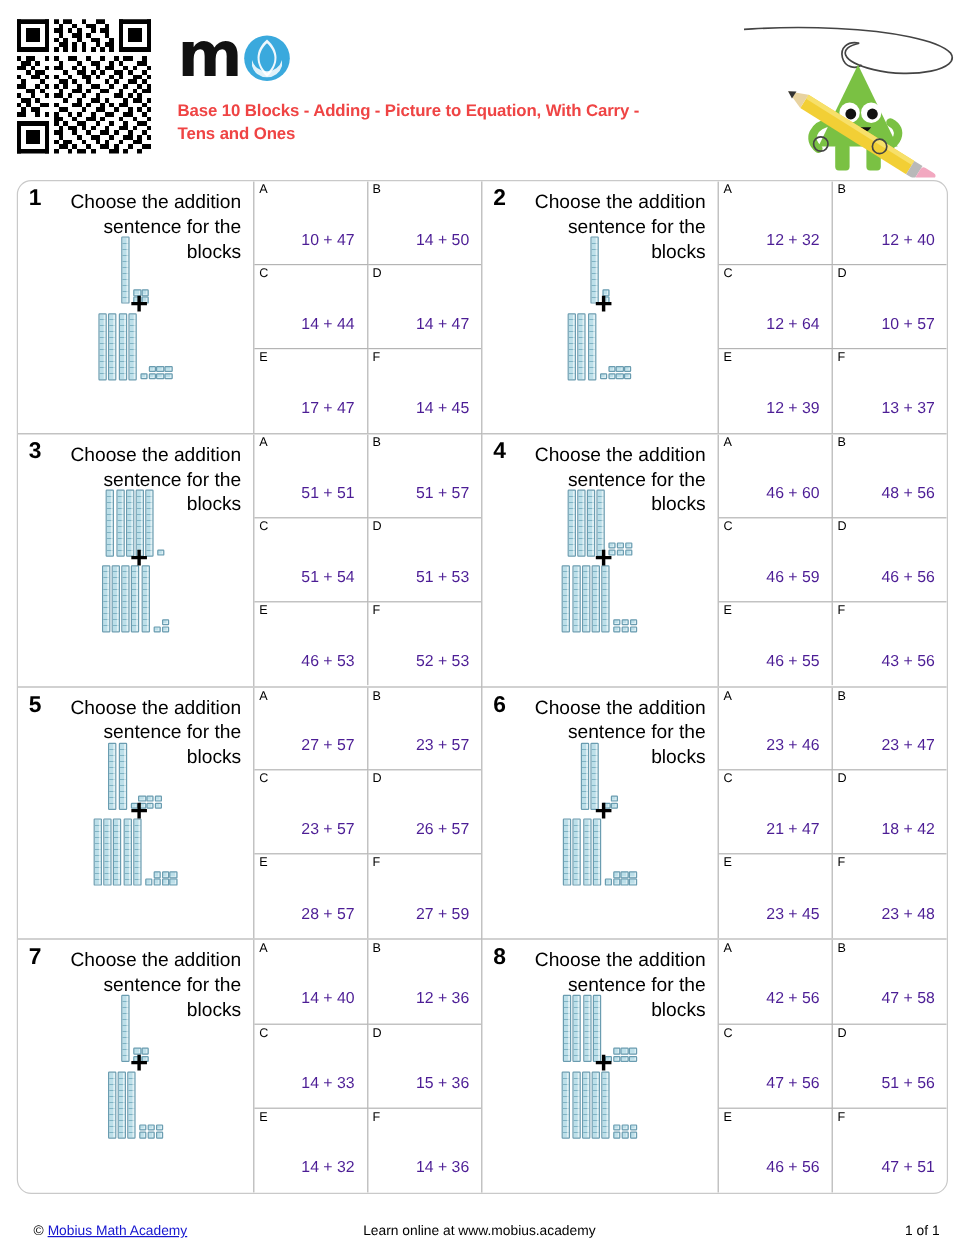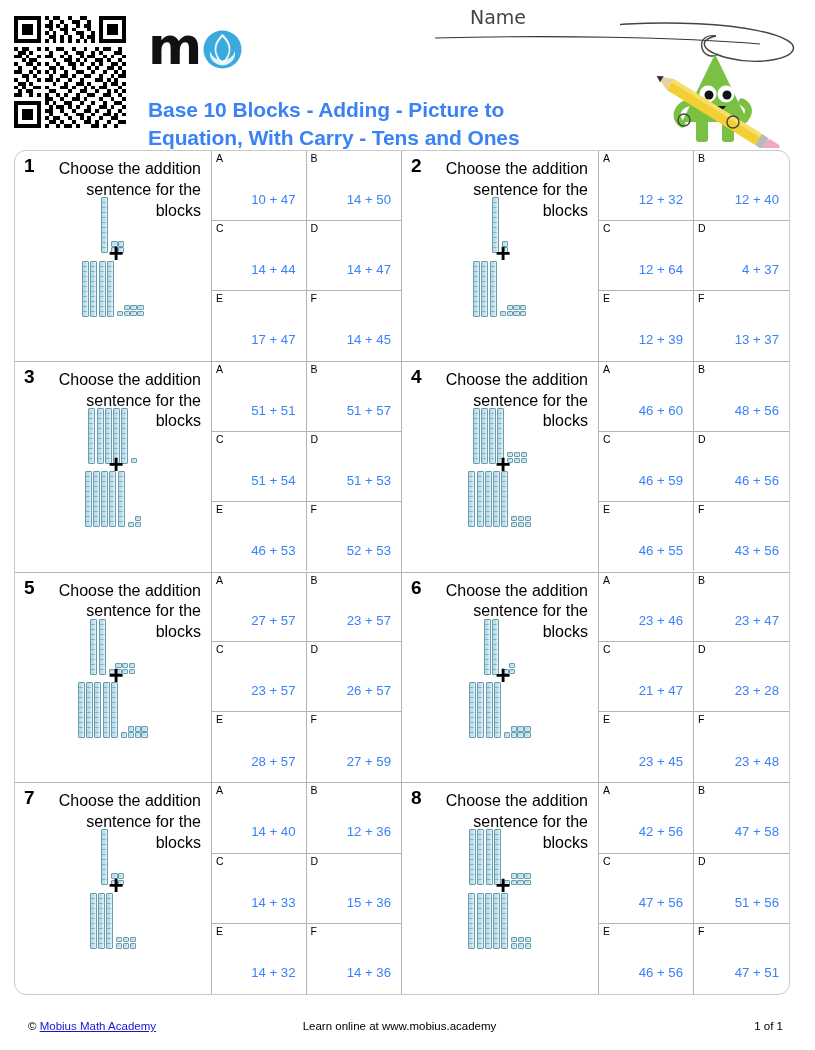--- a/index.html
+++ b/index.html
@@ -50,26 +50,26 @@
     align-items: center;
   }
   .logo-o {
     display: inline-block;
     width: 41px; height: 41px;
     position: relative;
     margin: 0 1px;
     vertical-align: middle;
   }
   .worksheet-title {
-    margin-top: 22px;
+    margin-top: 9px;
     font-family: "Liberation Sans", sans-serif;
-    font-size: 21px;
+    font-size: 14px;
     font-weight: bold;
     line-height: 1.35;
-    color: #3b82f6;
+    color: #ef4444;
     letter-spacing: -0.1px;
     max-width: 400px;
   }
 
   .name-area {
     position: absolute;
     left: 430px; top: 4px;
     width: 375px; height: 60px;
   }
   .name-label {
@@ -207,21 +207,21 @@
   .choice:nth-child(2n) { border-right: none; }
   .choice:nth-child(n+5) { border-bottom: none; }
   .choice-letter {
     position: absolute;
     left: 4px; top: 1px;
     font-size: 10.5px;
     color: #000;
   }
   .choice-text {
     font-size: 13.2px;
-    color: #3b82f6;
+    color: #4c1d95;
     white-space: nowrap;
     margin-top: 28px;
   }
 
   
   .footer {
     position: absolute;
     left: 0; top: 1020px;
     width: 815px;
     height: 22px;
@@ -507,26 +507,20 @@
               <circle cx="20.5" cy="20.5" r="19" fill="#3aa9dd"></circle>
               <path d="M20.5 5 C30 13, 32 25, 20.5 36 C9 25, 11 13, 20.5 5 Z" fill="#ffffff" opacity="0.92"></path>
               <path d="M20.5 8 C28 15, 29.5 24.5, 20.5 33 C11.5 24.5, 13 15, 20.5 8 Z" fill="#3aa9dd"></path>
               <path d="M8 22 A13 13 0 0 0 33 22 L33 27 A13 13 0 0 1 8 27 Z" fill="#ffffff" opacity="0.85"></path>
             </svg></span>
       </span>
     </div>
     <div class="worksheet-title">Base 10 Blocks - Adding - Picture to Equation, With Carry - Tens and Ones</div>
   </div>
 
-  <div class="name-area">
-    <div class="name-label">Name</div>
-    <svg width="375" height="60" style="position:absolute;left:0;top:0;">
-      <path d="M5 34 C120 31, 250 33, 330 40" stroke="#333" stroke-width="1.1" fill="none"></path>
-    </svg>
-  </div>
 
   <div class="mascot">
     <svg width="195" height="130" viewBox="0 0 195 130">
 
       <path d="M-60 14 C20 -2, 150 4, 172 26 C182 40, 140 48, 108 40 C80 33, 78 22, 96 18" stroke="#444" stroke-width="1.4" fill="none"></path>
       <path d="M96 18 C86 16, 80 22, 82 30 C84 38, 93 40, 98 36" stroke="#444" stroke-width="1.4" fill="none"></path>
 
       <path d="M95 36 L128 104 L62 104 Z" fill="#7ac143"></path>
       <path d="M95 36 L115 78 L75 78 Z" fill="#8ccc52" opacity="0.0"></path>
 
@@ -664,21 +658,21 @@
           <div class="choice">
             <span class="choice-letter">B</span>
             <span class="choice-text">12 + 40</span>
           </div>
           <div class="choice">
             <span class="choice-letter">C</span>
             <span class="choice-text">12 + 64</span>
           </div>
           <div class="choice">
             <span class="choice-letter">D</span>
-            <span class="choice-text">4 + 37</span>
+            <span class="choice-text">10 + 57</span>
           </div>
           <div class="choice">
             <span class="choice-letter">E</span>
             <span class="choice-text">12 + 39</span>
           </div>
           <div class="choice">
             <span class="choice-letter">F</span>
             <span class="choice-text">13 + 37</span>
           </div>
         </div>
@@ -924,21 +918,21 @@
           <div class="choice">
             <span class="choice-letter">B</span>
             <span class="choice-text">23 + 47</span>
           </div>
           <div class="choice">
             <span class="choice-letter">C</span>
             <span class="choice-text">21 + 47</span>
           </div>
           <div class="choice">
             <span class="choice-letter">D</span>
-            <span class="choice-text">23 + 28</span>
+            <span class="choice-text">18 + 42</span>
           </div>
           <div class="choice">
             <span class="choice-letter">E</span>
             <span class="choice-text">23 + 45</span>
           </div>
           <div class="choice">
             <span class="choice-letter">F</span>
             <span class="choice-text">23 + 48</span>
           </div>
         </div>

